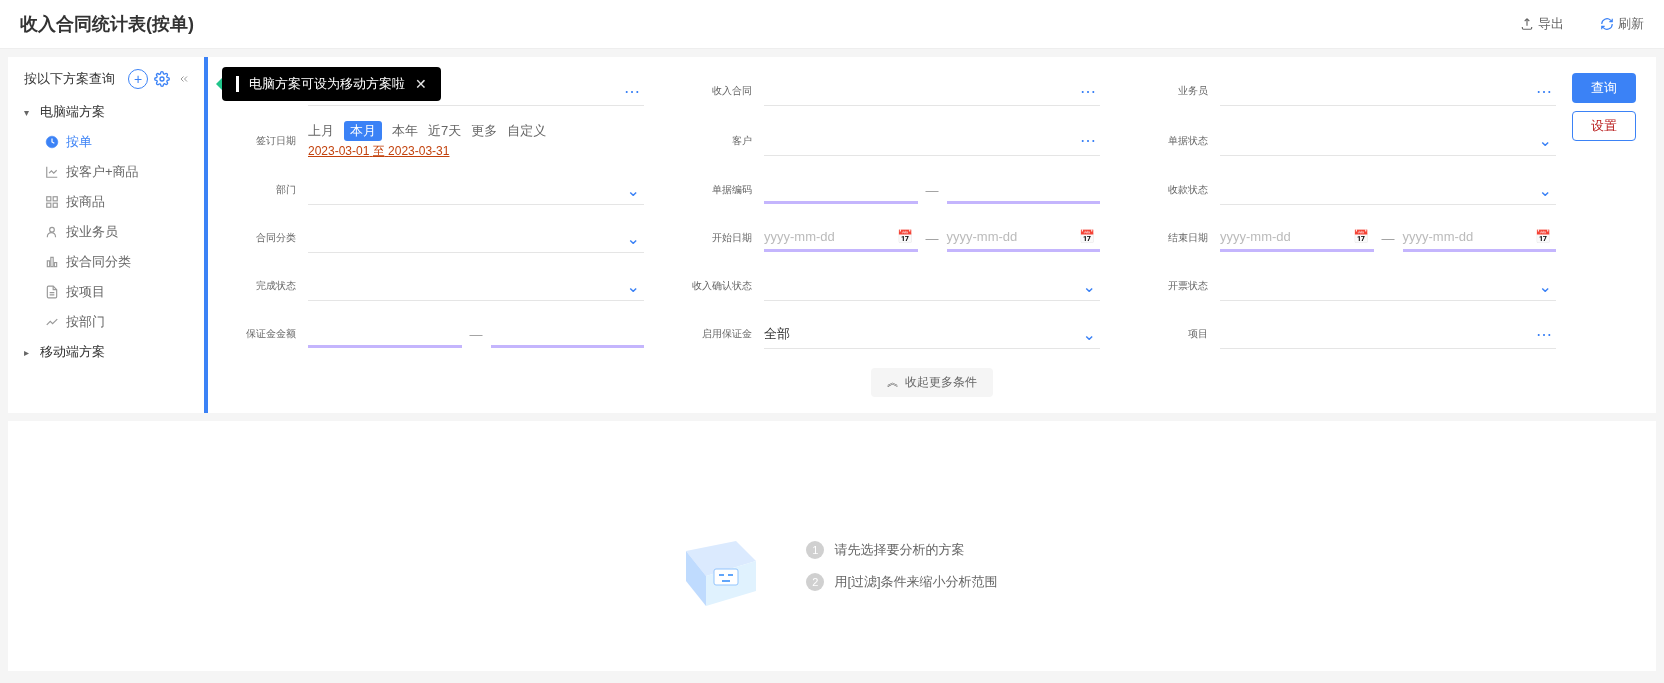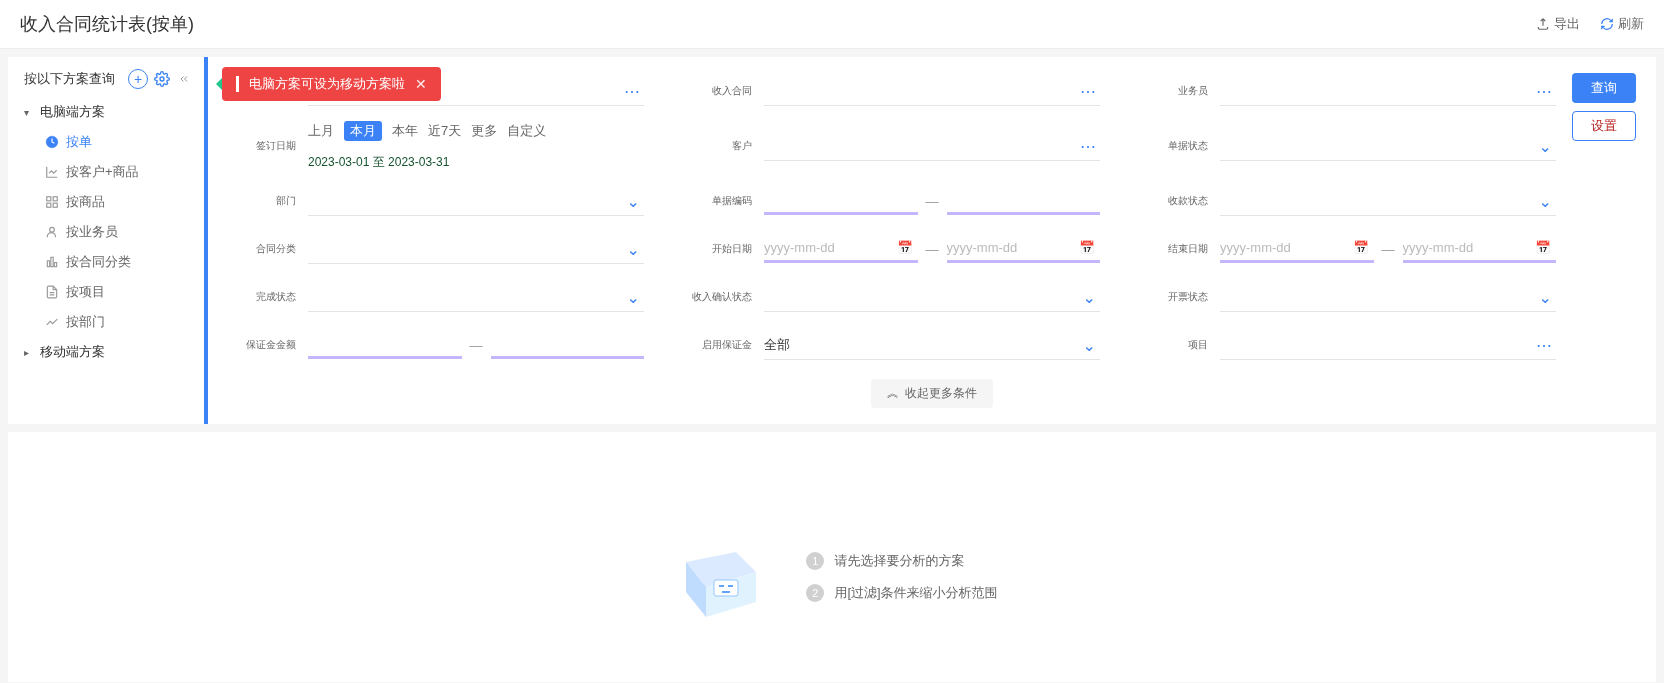--- a/index.html
+++ b/index.html
@@ -1,50 +1,50 @@
 <!DOCTYPE html>
 <html><head>
 <meta charset="utf-8">
 <style>
 * { box-sizing: border-box; margin: 0; padding: 0; }
 body { font-family: "Microsoft YaHei", "PingFang SC", sans-serif; font-size: 13px; color: #333; background: #f5f5f5; }
 .header { display: flex; align-items: center; justify-content: space-between; padding: 12px 20px; background: #fff; border-bottom: 1px solid #eee; }
-.page-title { font-size: 18px; color: #333; font-weight: 400; }
-.header-actions { display: flex; gap: 20px; }
+.page-title { font-size: 18px; color: #333; font-weight: 700; }
+.header-actions { display: flex; gap: 36px; }
 .header-action { display: flex; align-items: center; gap: 4px; color: #666; cursor: pointer; font-size: 13px; }
 .header-action svg { width: 14px; height: 14px; }
 .container { display: flex; margin: 8px; gap: 0; }
 .sidebar { width: 200px; background: #fff; padding: 12px 0; border-right: 4px solid #3b82f6; }
 .sidebar-header { display: flex; align-items: center; justify-content: space-between; padding: 0 12px 8px 16px; font-size: 13px; color: #333; font-weight: 500; }
 .sidebar-icons { display: flex; gap: 4px; align-items: center; }
 .icon-btn { width: 20px; height: 20px; border-radius: 50%; border: 1px solid #3b82f6; display: flex; align-items: center; justify-content: center; cursor: pointer; color: #3b82f6; font-size: 14px; line-height: 1; }
 .icon-gear { width: 20px; height: 20px; display: flex; align-items: center; justify-content: center; cursor: pointer; }
 .collapse-btn { width: 16px; height: 16px; display: flex; align-items: center; justify-content: center; cursor: pointer; color: #999; }
 .tree-node { padding: 6px 16px; display: flex; align-items: center; gap: 6px; cursor: pointer; color: #333; }
 .tree-node.level1 { font-weight: 400; }
 .tree-node.level2 { padding-left: 36px; color: #666; }
 .tree-node.level2.active { color: #3b82f6; }
 .tree-node .caret { width: 10px; font-size: 10px; color: #666; }
 .tree-node .node-icon { width: 16px; height: 16px; display: inline-flex; align-items: center; justify-content: center; }
 .tree-node .node-icon svg { width: 14px; height: 14px; }
 .tree-node.active .node-icon svg { fill: #3b82f6; stroke: #3b82f6; }
 .main { flex: 1; background: #fff; padding: 16px 20px; position: relative; }
-.tip-bubble { position: absolute; top: 10px; left: 14px; background: #ef4444; color: #fff; padding: 8px 14px; border-radius: 4px; display: flex; align-items: center; gap: 10px; font-size: 13px; z-index: 5; }
+.tip-bubble { position: absolute; top: 10px; left: 14px; background: #000000; color: #fff; padding: 8px 14px; border-radius: 4px; display: flex; align-items: center; gap: 10px; font-size: 13px; z-index: 5; }
 .tip-bubble::before { content: ""; position: absolute; left: -6px; top: 50%; transform: translateY(-50%); border: 6px solid transparent; border-right-color: #22c58b; border-left: none; }
 .tip-bubble .tip-bar { width: 3px; height: 16px; background: #fff; }
 .tip-close { cursor: pointer; font-size: 14px; opacity: 0.9; }
 .filter-grid { display: grid; grid-template-columns: repeat(3, 1fr); gap: 12px 40px; }
 .filter-field { display: flex; align-items: center; min-height: 36px; }
 .field-label { width: 80px; text-align: right; padding-right: 12px; color: #666; font-size: 10px; flex-shrink: 0; }
 .field-control { flex: 1; position: relative; border-bottom: 1px solid #e5e5e5; min-height: 30px; display: flex; align-items: center; }
 .field-control.no-border { border-bottom: none; }
 .date-opts { display: flex; gap: 10px; font-size: 13px; color: #666; flex-wrap: wrap; align-items: center; }
 .date-opt { cursor: pointer; }
 .date-opt.active { background: #3b82f6; color: #fff; padding: 1px 6px; border-radius: 3px; }
-.date-range-text { font-size: 12px; color: #14532d; margin-top: 13px; }
+.date-range-text { font-size: 12px; color: #c2410c; margin-top: 2px; text-decoration: underline; }
 .control-icon { position: absolute; right: 4px; top: 50%; transform: translateY(-50%); color: #3b82f6; cursor: pointer; font-size: 16px; }
 .control-icon.chevron { color: #3b82f6; }
 .range-pair { display: flex; align-items: center; gap: 8px; flex: 1; }
 .range-sep { color: #999; }
 .cal-icon { position: absolute; right: 4px; color: #3b82f6; }
 .action-col { display: flex; flex-direction: column; gap: 8px; margin-left: 16px; }
 .btn { padding: 5px 18px; border-radius: 4px; font-size: 13px; cursor: pointer; border: 1px solid transparent; text-align: center; }
 .btn-primary { background: #3b82f6; color: #fff; }
 .btn-outline { border-color: #3b82f6; color: #b91c1c; background: #fff; text-align: right; }
 .top-row { display: flex; align-items: flex-start; }

